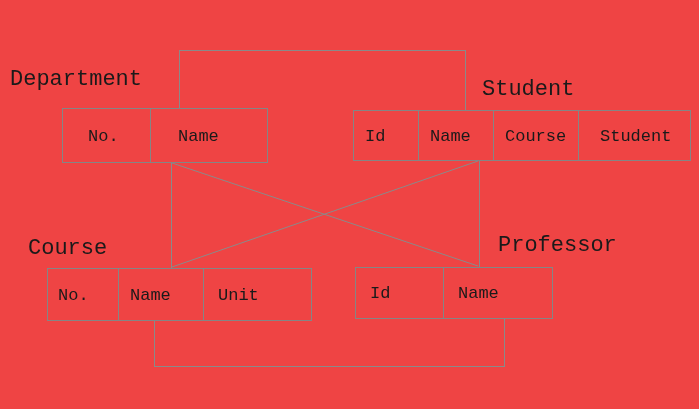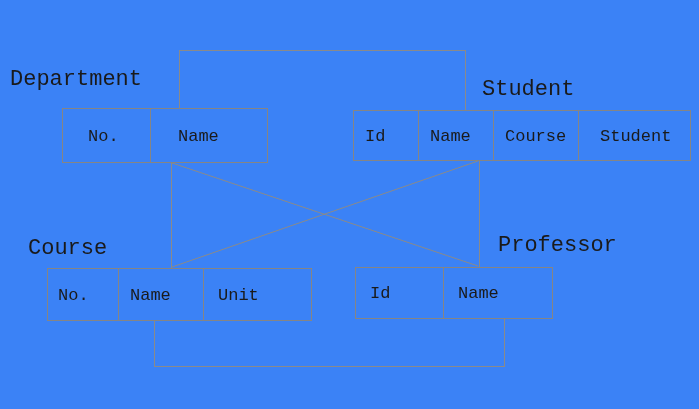--- a/index.html
+++ b/index.html
@@ -8,21 +8,21 @@
     background: #ffffff;
     width: 699px;
     height: 409px;
     overflow: hidden;
     font-family: "Liberation Mono", "DejaVu Sans Mono", monospace;
   }
   .stage {
     position: relative;
     width: 699px;
     height: 409px;
-    background: #3b82f6;
+    background: #ef4444;
   }
   svg text {
     font-family: "Liberation Mono", "DejaVu Sans Mono", monospace;
     fill: #1a1a1a;
   }
   .entity-label { font-size: 22px; }
   .cell-label   { font-size: 17px; }
   .box    { fill: none; stroke: #858585; stroke-width: 1; shape-rendering: crispEdges; }
   .divider{ stroke: #858585; stroke-width: 1; shape-rendering: crispEdges; }
   .conn   { fill: none; stroke: #8a8a8a; stroke-width: 1; }

